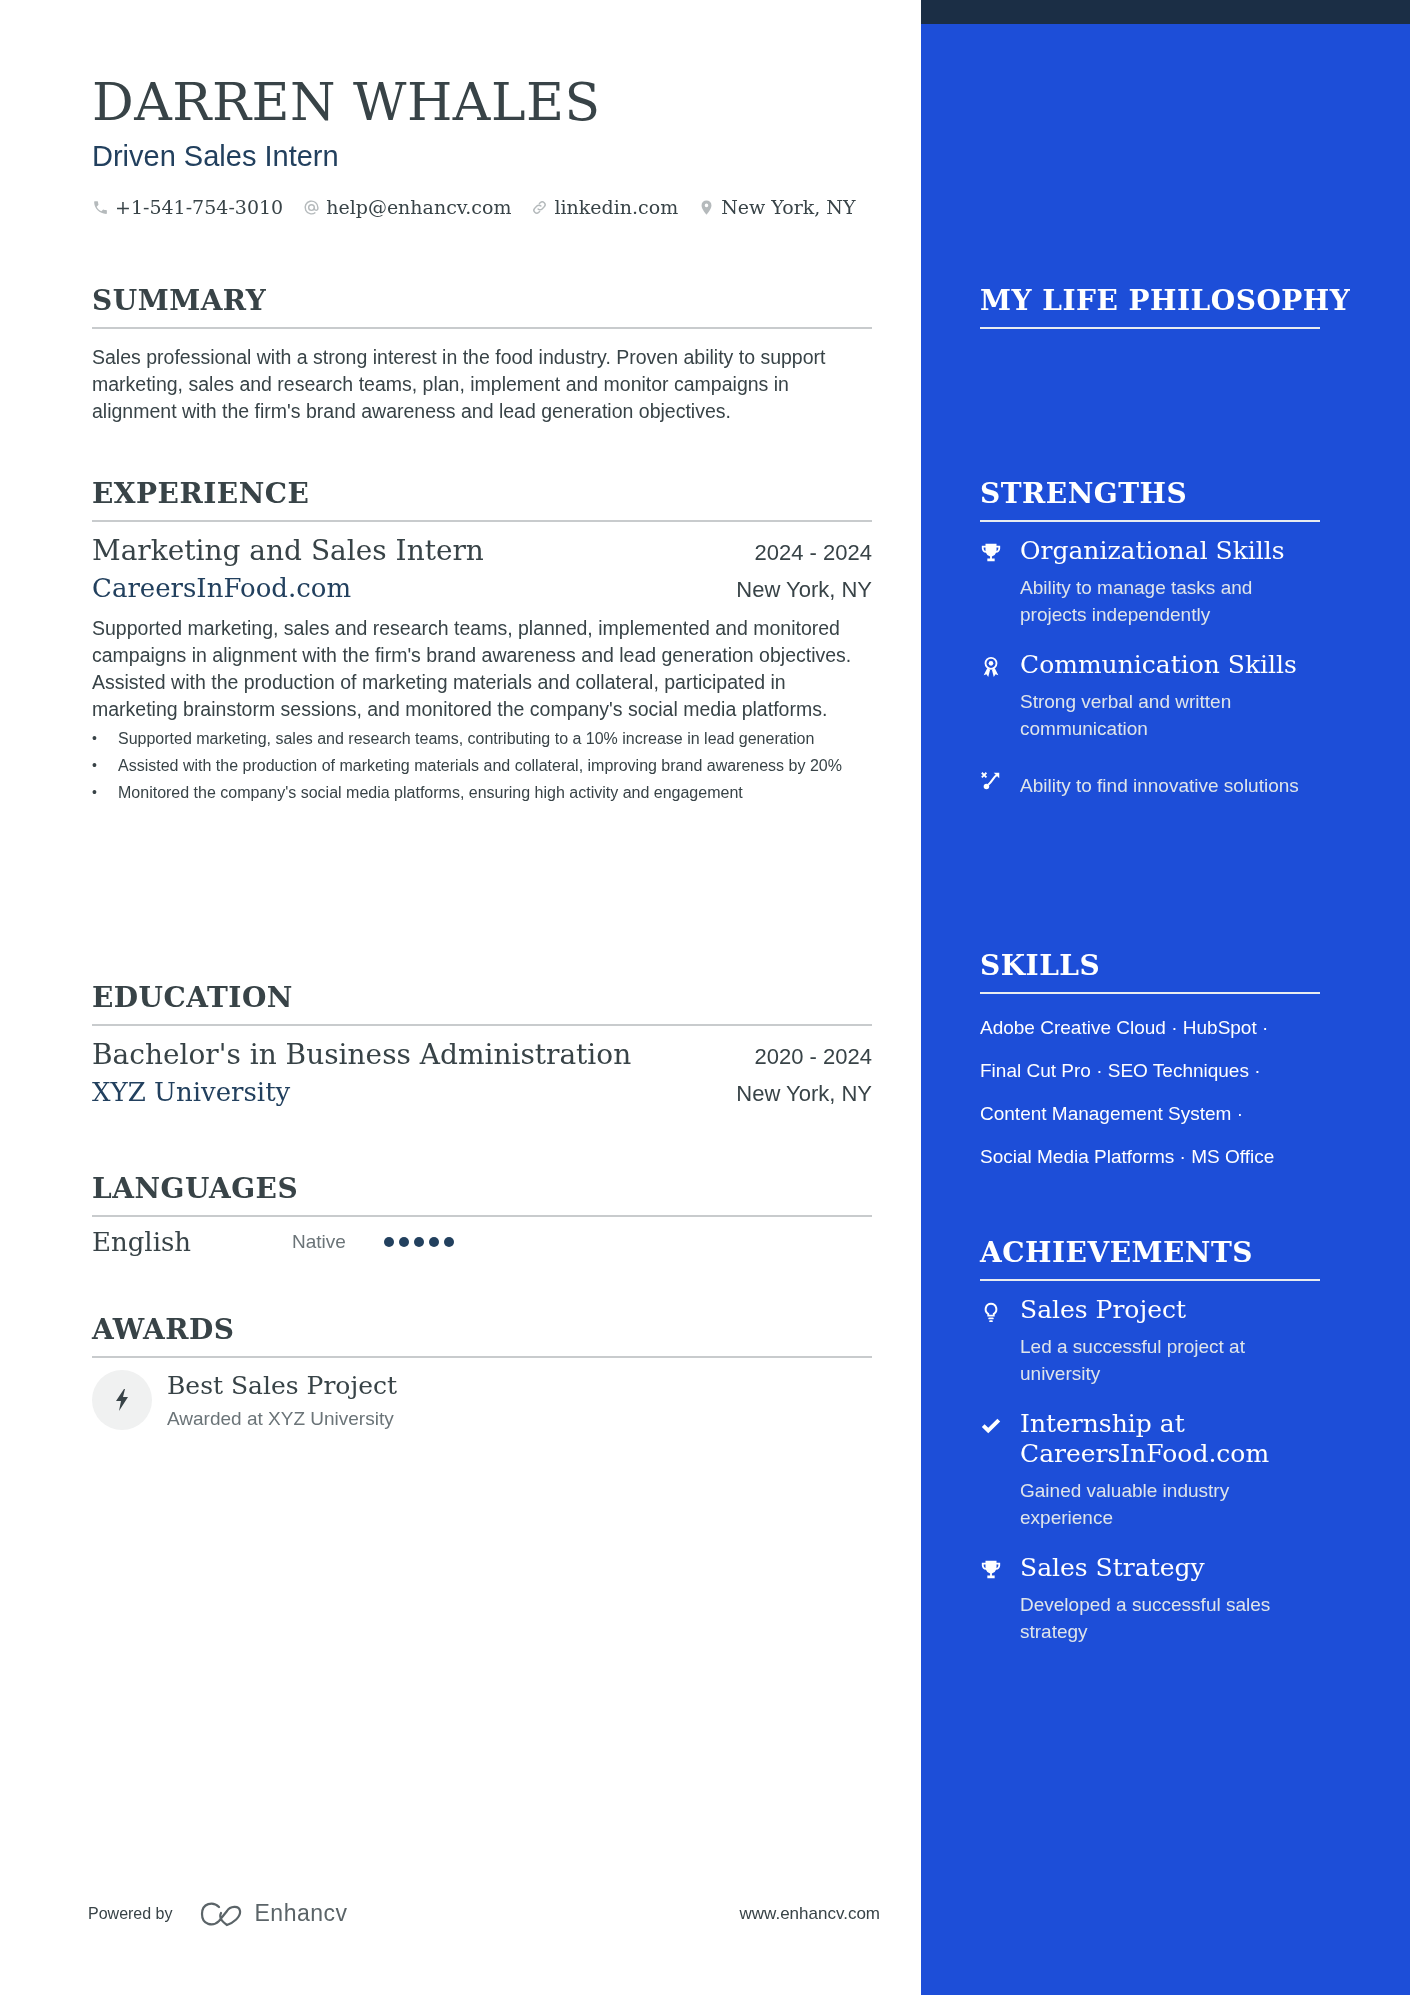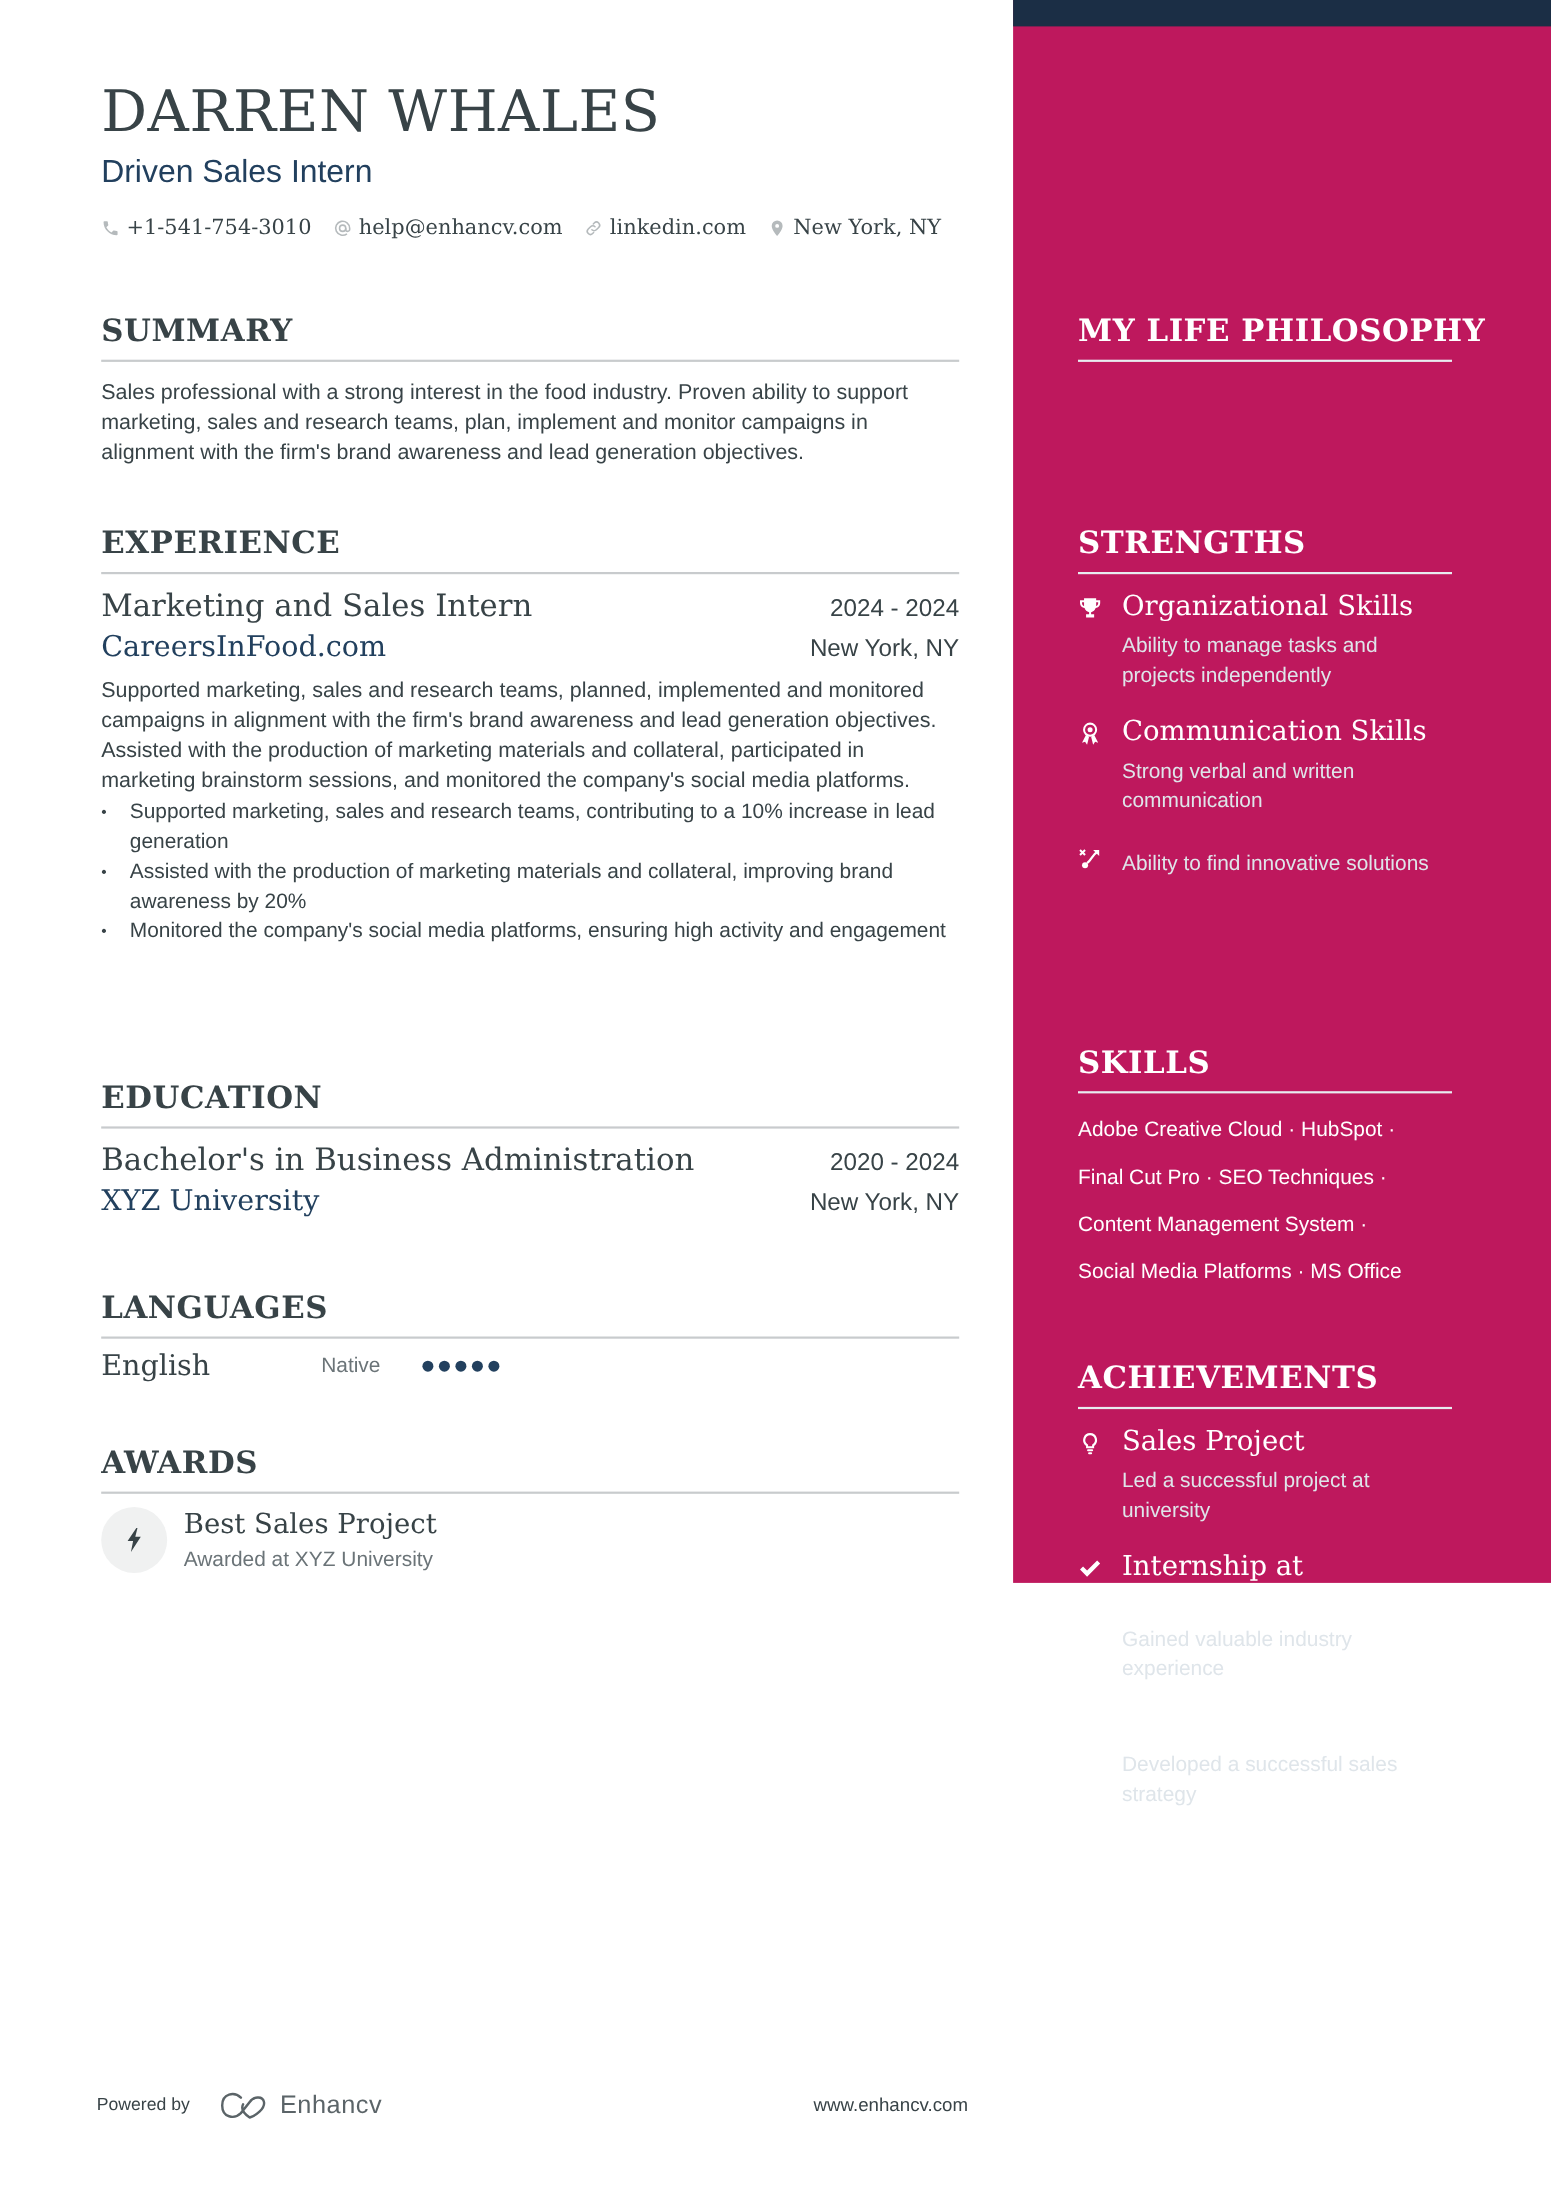--- a/index.html
+++ b/index.html
@@ -20,41 +20,41 @@
 
     .sec { position: absolute; left: 0; width: 780px; }
     .body-text { font-family: "Liberation Sans", sans-serif; font-size: 19.5px; line-height: 27px; color: #384347; }
 
     .row { display: flex; justify-content: space-between; align-items: baseline; }
     .job-title { font-family: "DejaVu Serif", serif; font-size: 28px; color: #384347; white-space: nowrap; }
     .job-company { font-family: "DejaVu Serif", serif; font-size: 26px; color: #22405e; white-space: nowrap; }
     .job-meta { font-family: "Liberation Sans", sans-serif; font-size: 22px; color: #384347; white-space: nowrap; }
 
     ul.bullets { list-style: none; margin-top: 2px; }
-    ul.bullets li { position: relative; padding-left: 26px; font-family: "Liberation Sans", sans-serif; font-size: 19px; line-height: 27px; color: #384347; }
+    ul.bullets li { position: relative; padding-left: 26px; font-family: "Liberation Sans", sans-serif; font-size: 16px; line-height: 27px; color: #384347; }
     ul.bullets li::before { content: "•"; position: absolute; left: 0; top: 0; font-size: 14px; color: #384347; }
 
     .lang-row { display: flex; align-items: center; margin-top: 10px; }
     .lang-name { font-family: "DejaVu Serif", serif; font-size: 26px; width: 200px; color: #384347; }
     .lang-level { font-family: "Liberation Sans", sans-serif; font-size: 19px; color: #6b7478; width: 92px; }
     .dots { display: flex; gap: 5px; }
     .dot { width: 10px; height: 10px; border-radius: 50%; background: #22405e; }
 
     .award { display: flex; align-items: flex-start; margin-top: 12px; }
     .award-icon { width: 60px; height: 60px; border-radius: 50%; background: #f0f1f1; display: flex; align-items: center; justify-content: center; margin-right: 15px; flex-shrink: 0; }
     .award-title { font-family: "DejaVu Serif", serif; font-size: 25px; color: #384347; margin-top: 1px; }
     .award-sub { font-family: "Liberation Sans", sans-serif; font-size: 19px; color: #6b7478; margin-top: 8px; }
 
     .footer { position: absolute; left: 88px; top: 1900px; width: 792px; display: flex; align-items: center; justify-content: space-between; }
     .powered { display: flex; align-items: center; gap: 26px; font-family: "Liberation Sans", sans-serif; font-size: 16px; color: #384347; }
     .brand { display: flex; align-items: center; gap: 10px; font-family: "Liberation Sans", sans-serif; font-size: 23px; color: #5b6468; letter-spacing: 0.5px; }
     .site { font-family: "Liberation Sans", sans-serif; font-size: 17px; color: #384347; }
 
     
-    .right { position: absolute; left: 921px; top: 0; width: 489px; height: 1439px; background: #be185d; }
+    .right { position: absolute; left: 921px; top: 0; width: 489px; height: 1995px; background: #1d4ed8; }
     .right-band { position: absolute; left: 0; top: 0; width: 489px; height: 24px; background: #1b2e45; }
     .right-inner { position: absolute; left: 59px; top: 0; width: 340px; }
     .r-title { font-family: "DejaVu Serif", serif; font-size: 28px; color: #ffffff; letter-spacing: 0.5px; padding-bottom: 10px; border-bottom: 2px solid #e8ecf0; white-space: nowrap; }
     .r-sec { position: absolute; left: 0; width: 340px; }
     .quote { font-family: "DejaVu Serif", serif; font-size: 21px; line-height: 27px; color: #ffffff; margin-top: 14px; }
 
     .item { display: flex; margin-top: 14px; }
     .item-icon { width: 40px; flex-shrink: 0; padding-top: 6px; }
     .item-icon svg { width: 22px; height: 22px; fill: #ffffff; }
     .item-title { font-family: "DejaVu Serif", serif; font-size: 25px; line-height: 30px; color: #ffffff; }

